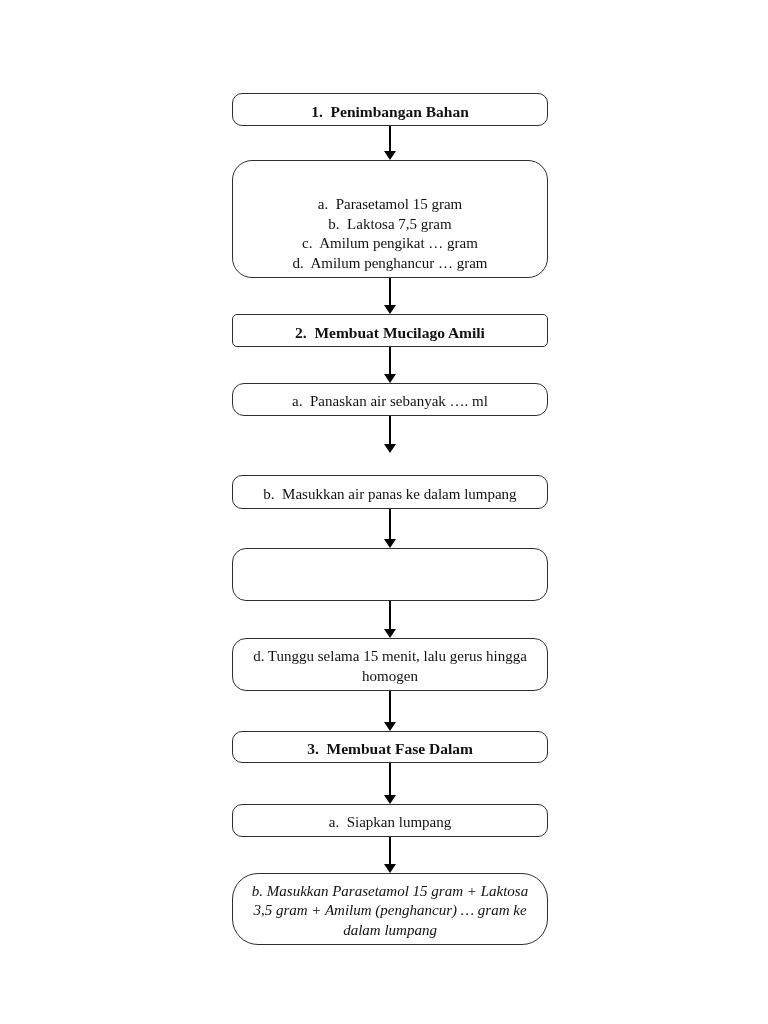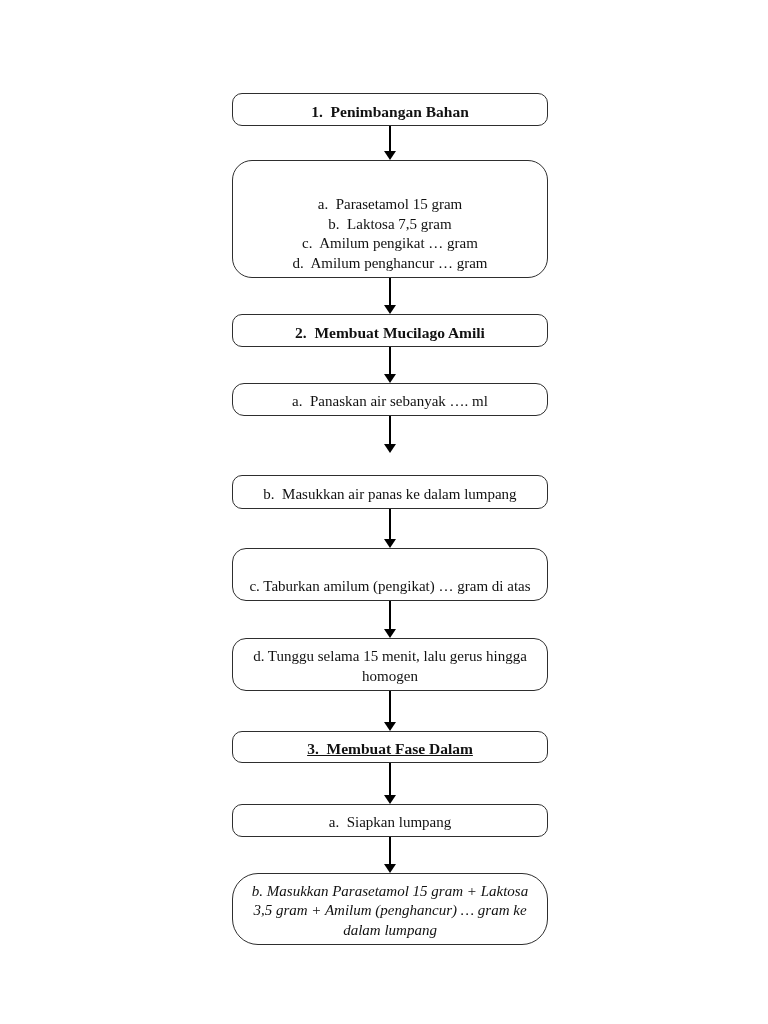--- a/index.html
+++ b/index.html
@@ -44,21 +44,21 @@
       <div class="box" style="min-height: 118px; border-radius: 20px;">
         <span>a.&nbsp; Parasetamol 15 gram</span>
         <span>b.&nbsp; Laktosa 7,5 gram</span>
         <span>c.&nbsp; Amilum pengikat … gram</span>
         <span>d.&nbsp; Amilum penghancur … gram</span>
       </div>
       <div class="arrow" style="height: 36px;">
         <div class="shaft"></div>
         <div class="head"></div>
       </div>
-      <div class="box bold" style="min-height: 33px; border-radius: 10px;">
+      <div class="box bold" style="min-height: 33px; border-radius: 5px;">
         <span>2.&nbsp; Membuat Mucilago Amili</span>
       </div>
       <div class="arrow" style="height: 36px;">
         <div class="shaft"></div>
         <div class="head"></div>
       </div>
       <div class="box" style="min-height: 33px; border-radius: 12px;">
         <span>a.&nbsp; Panaskan air sebanyak …. ml</span>
       </div>
       <div class="arrow" style="height: 37px;">
@@ -66,35 +66,34 @@
         <div class="head"></div>
       </div>
       <div class="box" style="min-height: 34px; border-radius: 10px; margin-top: 22px;">
         <span>b.&nbsp; Masukkan air panas ke dalam lumpang</span>
       </div>
       <div class="arrow" style="height: 39px;">
         <div class="shaft"></div>
         <div class="head"></div>
       </div>
       <div class="box" style="min-height: 53px; border-radius: 14px;">
-        <span>c. Taburkan amilum (pengikat) … gram di atas</span>
       </div>
       <div class="arrow" style="height: 37px;">
         <div class="shaft"></div>
         <div class="head"></div>
       </div>
       <div class="box" style="min-height: 53px; border-radius: 14px;">
         <span>d. Tunggu selama 15 menit, lalu gerus hingga</span>
         <span>homogen</span>
       </div>
       <div class="arrow" style="height: 40px;">
         <div class="shaft"></div>
         <div class="head"></div>
       </div>
-      <div class="box bold" style="min-height: 32px; border-radius: 10px; text-decoration: underline;">
+      <div class="box bold" style="min-height: 32px; border-radius: 10px;">
         <span>3.&nbsp; Membuat Fase Dalam</span>
       </div>
       <div class="arrow" style="height: 41px;">
         <div class="shaft"></div>
         <div class="head"></div>
       </div>
       <div class="box" style="min-height: 33px; border-radius: 10px;">
         <span>a.&nbsp; Siapkan lumpang</span>
       </div>
       <div class="arrow" style="height: 36px;">

